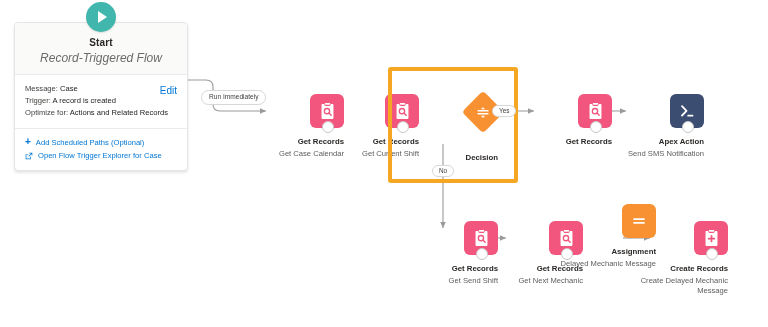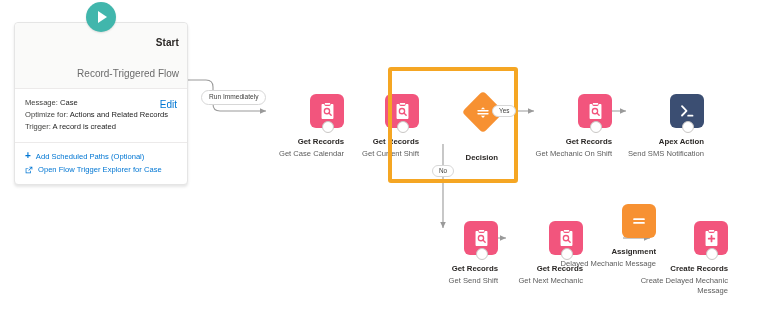--- a/index.html
+++ b/index.html
@@ -18,24 +18,24 @@
 
   
   .start-card{
     position:absolute;left:14px;top:22px;width:172px;
     background:#fff;border:1px solid #e5e5e5;border-radius:4px;
     box-shadow:0 2px 3px rgba(0,0,0,.10);
   }
   .start-head{
     background:#fafaf9;border-bottom:1px solid #eceaea;
     border-radius:4px 4px 0 0;
-    padding:14px 8px 9px;text-align:right;
+    padding:14px 8px 9px;text-align:center;
   }
   .start-title{font-size:10px;font-weight:bold;color:#2b2826;letter-spacing:.1px;}
-  .start-sub{font-size:10px;color:#6b6b6b;margin-top:20px;}
+  .start-sub{font-size:12px;color:#6b6b6b;margin-top:3px;font-style:italic;}
   .start-body{padding:8px 10px 4px;}
   .start-row{font-size:7.6px;color:#3e3e3c;line-height:1.55;position:relative;}
   .start-row b{color:#1b1b1b;font-weight:normal;}
   .edit-link{
     position:absolute;right:0;top:0;color:#0176d3;font-size:10px;cursor:pointer;
   }
   .start-links{border-top:1px solid #eceaea;margin-top:6px;padding:6px 10px 8px;}
   .start-link{
     font-size:7.6px;color:#0176d3;display:flex;align-items:center;
     gap:5px;padding:2px 0;cursor:pointer;
@@ -137,26 +137,26 @@
       <div class="start-title">Start</div>
       <div class="start-sub">Record-Triggered Flow</div>
     </div>
     <div class="start-body">
       <div class="start-row">
         <span>Message:</span>
         <b>Case</b>
         <span class="edit-link">Edit</span>
       </div>
       <div class="start-row">
+        <span>Trigger:</span>
+        <b>A record is created</b>
+      </div>
+      <div class="start-row">
         <span>Optimize for:</span>
         <b>Actions and Related Records</b>
-      </div>
-      <div class="start-row">
-        <span>Trigger:</span>
-        <b>A record is created</b>
       </div>
     </div>
     <div class="start-links">
       <div class="start-link">
         <span class="plus-ic">+</span>
         <span>Add Scheduled Paths (Optional)</span>
       </div>
       <div class="start-link">
         <span class="ext-ic">
           <svg viewBox="0 0 12 12" width="8" height="8">
@@ -229,21 +229,20 @@
         <svg viewBox="0 0 24 24" width="21" height="21">
           <path d="M9 2.2h6v1.1a.9.9 0 0 1-.9.9H9.9a.9.9 0 0 1-.9-.9z" fill="#fff"></path>
           <path d="M6.3 3.4h2.1v.6c0 .9.7 1.6 1.6 1.6h4c.9 0 1.6-.7 1.6-1.6v-.6h2.1c.6 0 1.1.5 1.1 1.1v15c0 .6-.5 1.1-1.1 1.1H6.3c-.6 0-1.1-.5-1.1-1.1v-15c0-.6.5-1.1 1.1-1.1z" fill="#fff"></path>
           <circle cx="11.4" cy="11.6" r="3" fill="none" stroke="#f2557d" stroke-width="1.5"></circle>
           <path d="M13.6 13.8l2.6 2.6" stroke="#f2557d" stroke-width="1.6" stroke-linecap="round"></path>
         </svg>
       </div>
       <div class="handle"></div>
     </div>
     <div class="n-title">Get Records</div>
-    <div class="n-sub">Get Mechanic On Shift</div>
   </div>
 
   <div class="node" style="left:649px;top:94px;">
     <div class="ic-wrap">
       <div class="ic navy">
         <svg viewBox="0 0 24 24" width="20" height="20">
           <path d="M6 6.2l5.4 5.6L6 17.4" fill="none" stroke="#fff" stroke-width="2.2" stroke-linecap="round" stroke-linejoin="round"></path>
           <path d="M13.4 17.6h5.2" stroke="#fff" stroke-width="2.2" stroke-linecap="round"></path>
         </svg>
       </div>

